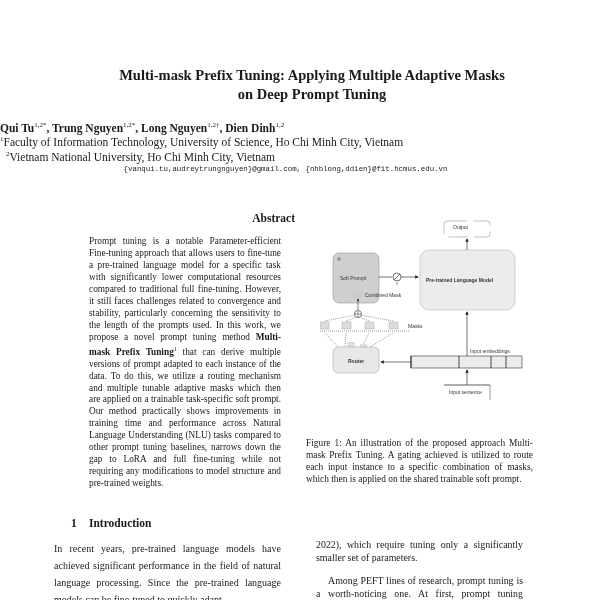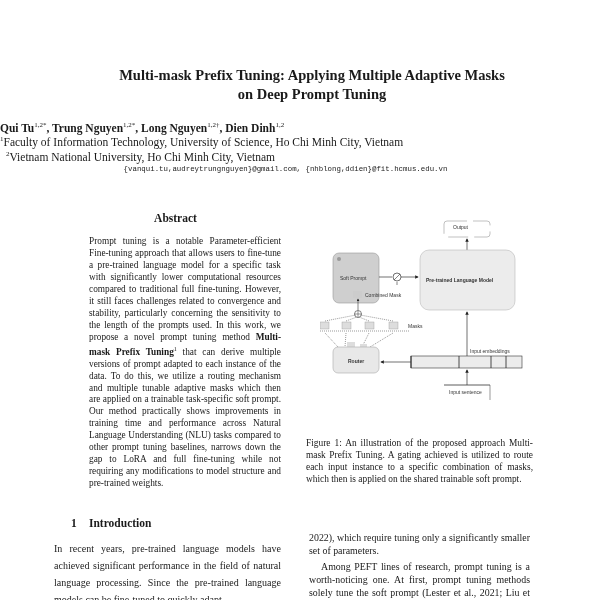--- a/index.html
+++ b/index.html
@@ -3,28 +3,28 @@
 <meta charset="utf-8">
 <style>
   html, body { margin:0; padding:0; background:#fff; }
   body { width:600px; height:600px; position:relative; overflow:hidden; font-family:"Liberation Serif", serif; color:#1a1a1a; }
   .title { position:absolute; top:66px; left:0; width:600px; text-align:center; font-weight:bold; font-size:14.5px; line-height:19px;padding-left:12px; }
   .authors { position:absolute; top:118px; left:0; width:600px; text-align:left; font-weight:bold; font-size:11.5px; line-height:14px; }
   .authors sup, .aff sup { font-weight:normal; font-size:7px; }
   .aff { position:absolute; left:0; width:600px; text-align:left; font-size:11.5px; line-height:14px; }
   .aff1 { top:132px; } .aff2 { top:147px;margin-left:6px; }
   .email { position:absolute; top:165px; left:0; width:571px; text-align:center; font-family:"Liberation Mono", monospace; font-size:7.4px; }
-  .abs-head { position:absolute; top:212px; left:62px; width:227px; text-align:center; font-weight:bold; font-size:11.5px; }
+  .abs-head { position:absolute; top:212px; left:68px; width:227px; text-align:right; font-weight:bold; font-size:11.5px; }
   .abs-body { top:236px; left:89px; width:192px; font-size:9.3px; line-height:11.95px; text-align:justify; position:absolute; }
   .sec-head { position:absolute; top:517px; left:71px; font-weight:bold; font-size:11.5px; }
   .sec-head .num { display:inline-block; width:18px; }
   .intro { position:absolute; top:540px; left:54px; width:227px; font-size:10px; line-height:17px; text-align:justify; }
   .caption { position:absolute; top:437px; left:306px; width:227px; font-size:9.4px; line-height:12.1px; text-align:justify; }
   .right-body { position:absolute; top:528px; left:306px; width:227px; font-size:9.9px; line-height:13.1px; text-align:justify; }
-  .right-body p { margin:3px; }
+  .right-body p { margin:10px; }
   .right-body p.indent { text-indent:12px; margin-top:2px; }
   .figure { position:absolute; left:320px; top:215px; width:220px; height:210px; }
   .fig-label { position:absolute; font-family:"Liberation Sans", sans-serif; font-size:5px; color:#333; white-space:nowrap; }
   .fig-bold { font-weight:bold; }
 </style>
 </head>
 <body>
 
 <div class="title">
   <div>Multi-mask Prefix Tuning: Applying Multiple Adaptive Masks</div>

